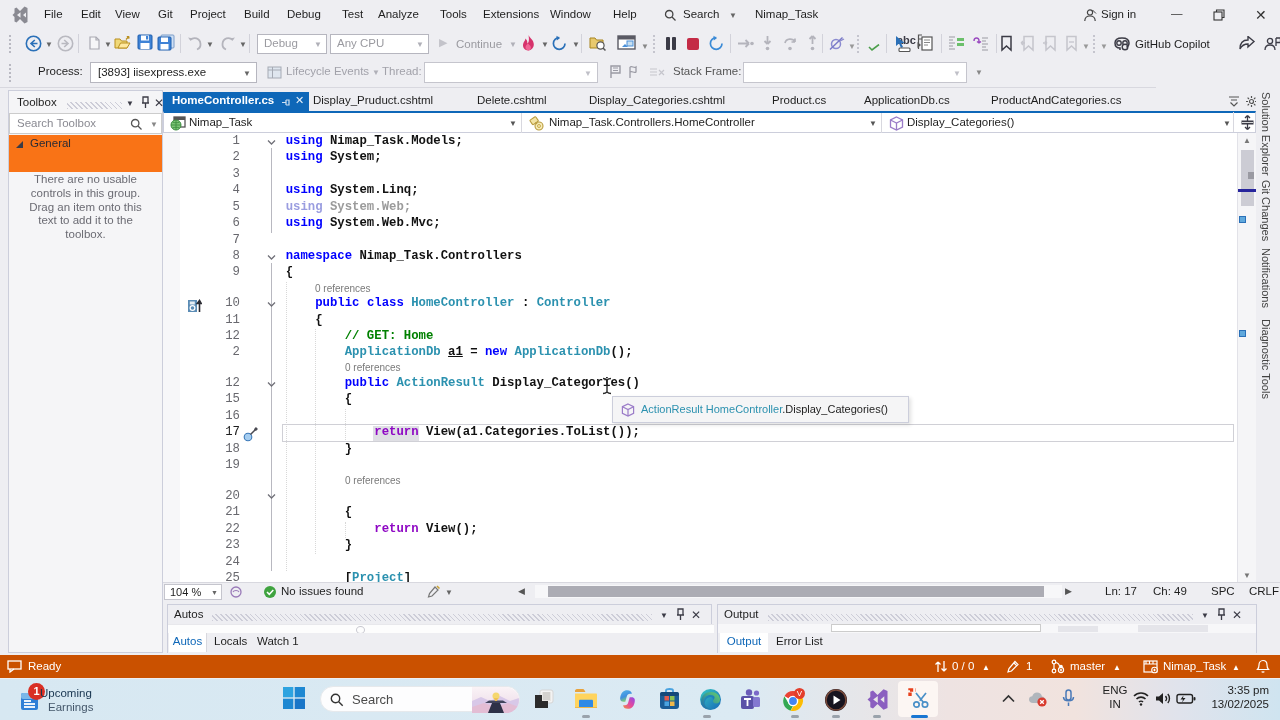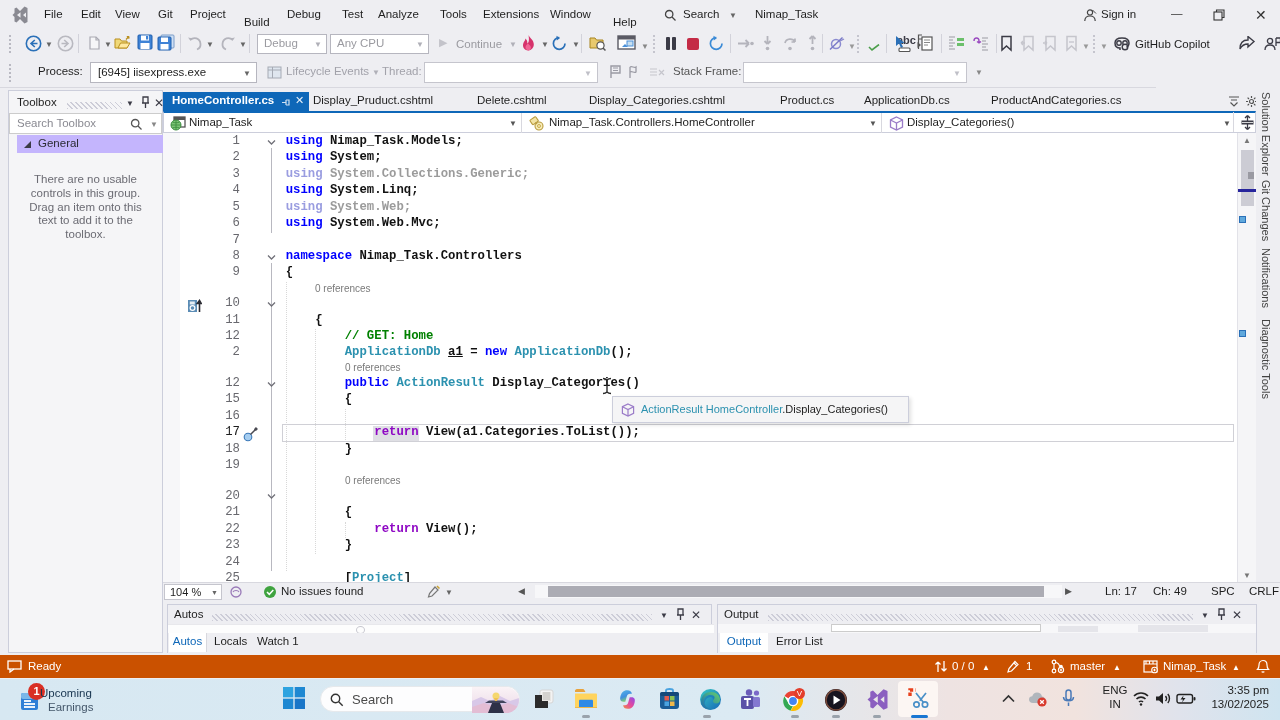--- a/index.html
+++ b/index.html
@@ -25,28 +25,28 @@
 
 <div class="abs" id="titlebar" style="left:0;top:0;width:1280px;height:30px;background:#eeeef2;">
   <svg class="abs" style="left:11px;top:5px;" width="20" height="20" viewBox="0 0 20 20">
     <path d="M5.5 2.5 L9 6 L13.5 1.5 L16.5 3 L16.5 17 L13.5 18.5 L9 14 L5.5 17.5 L3.5 16.5 L3.5 12 L1.5 10 L3.5 8 L3.5 3.5 Z M6 10 L9.5 12.8 L9.5 7.2 Z M12 10 L15 12.5 L15 7.5 Z" fill="#8a8a92"></path>
   </svg>
   <span class="abs" style="left:44px;top:8px;">File</span>
   <span class="abs" style="left:81px;top:8px;">Edit</span>
   <span class="abs" style="left:115px;top:8px;">View</span>
   <span class="abs" style="left:158px;top:8px;">Git</span>
   <span class="abs" style="left:190px;top:8px;">Project</span>
-  <span class="abs" style="left:244px;top:16px;">Build</span>
+  <span class="abs" style="left:244px;top:8px;">Build</span>
   <span class="abs" style="left:287px;top:8px;">Debug</span>
   <span class="abs" style="left:342px;top:8px;">Test</span>
   <span class="abs" style="left:378px;top:8px;">Analyze</span>
   <span class="abs" style="left:440px;top:8px;">Tools</span>
   <span class="abs" style="left:483px;top:8px;">Extensions</span>
   <span class="abs" style="left:550px;top:8px;">Window</span>
-  <span class="abs" style="left:613px;top:16px;">Help</span>
+  <span class="abs" style="left:613px;top:8px;">Help</span>
   <svg class="abs" style="left:664px;top:9px;" width="13" height="13" viewBox="0 0 13 13">
       <circle cx="5.2" cy="5.2" r="3.7" fill="none" stroke="#444" stroke-width="1.3"></circle>
       <line x1="8" y1="8" x2="11.5" y2="11.5" stroke="#444" stroke-width="1.3"></line>
     </svg>
   <span class="abs" style="left:683px;top:8px;">Search</span>
   <span class="abs caret" style="left:729px;top:11px;">▼</span>
   <span class="abs" style="left:755px;top:8px;">Nimap_Task</span>
   <svg class="abs" style="left:1083px;top:8px;" width="14" height="14" viewBox="0 0 14 14">
       <circle cx="7" cy="4.4" r="2.6" fill="none" stroke="#444" stroke-width="1.2"></circle>
       <path d="M1.8 13 C1.8 9.6 4 8 7 8 C10 8 12.2 9.6 12.2 13" fill="none" stroke="#444" stroke-width="1.2"></path>
@@ -235,21 +235,21 @@
       <circle cx="6" cy="5" r="2.6" fill="none" stroke="#3b3b46" stroke-width="1.3"></circle>
       <path d="M1 14 C1 10.5 3.2 9 6 9 C8.8 9 11 10.5 11 14" fill="none" stroke="#3b3b46" stroke-width="1.3"></path>
       <path d="M12 2 L12 10 M12 2 L16.5 2 L16.5 6.5 L12 6.5" fill="none" stroke="#3b3b46" stroke-width="1.3"></path>
     </svg>
 </div>
 
 <div class="abs" id="procrow" style="left:0;top:57px;width:1156px;height:31px;background:#eeeef2;border-bottom:1px solid #d8d8df;">
   <div class="abs" style="left:8px;top:6px;width:4px;height:19px;background-image:radial-gradient(circle,#b9b9c2 1px,transparent 1.2px);background-size:4px 4px;"></div>
   <span class="abs" style="left:38px;top:8px;">Process:</span>
   <div class="combo" style="left:90px;top:5px;width:167px;height:21px;">
-      <span style="position:absolute;left:7px;top:3px;">[6945] iisexpress.exe</span>
+      <span style="position:absolute;left:7px;top:3px;">[3893] iisexpress.exe</span>
       <span class="caret" style="position:absolute;right:5px;top:6px;">▼</span>
     </div>
   <svg class="abs" style="left:267px;top:9px;" width="15" height="13" viewBox="0 0 15 13">
       <rect x="1" y="1" width="13" height="11" fill="#dfe6ef" stroke="#a5aab4" stroke-width="1"></rect>
       <path d="M1 4 L14 4 M5.5 1 L5.5 12" stroke="#a5aab4" stroke-width="1"></path>
     </svg>
   <span class="abs" style="left:286px;top:8px;color:#a2a2aa;">Lifecycle Events</span>
   <span class="abs caret" style="left:372px;top:11px;color:#b0b0b8;">▼</span>
   <span class="abs" style="left:382px;top:8px;color:#a2a2aa;">Thread:</span>
   <div class="combo" style="left:424px;top:5px;width:174px;height:21px;border-color:#c5c5cd;">
@@ -282,41 +282,41 @@
     </svg>
   <span class="abs" style="left:145px;top:5px;color:#3b3b46;font-size:12px;">✕</span>
   <div class="abs" style="left:0px;top:22px;width:153px;height:21px;background:#fff;border:1px solid #ccc;">
     <span style="position:absolute;left:7px;top:3px;color:#8a8a92;">Search Toolbox</span>
     <svg style="position:absolute;right:18px;top:4px;" width="13" height="13" viewBox="0 0 13 13">
         <circle cx="5.2" cy="5.2" r="3.7" fill="none" stroke="#555" stroke-width="1.3"></circle>
         <line x1="8" y1="8" x2="11.5" y2="11.5" stroke="#555" stroke-width="1.3"></line>
       </svg>
     <span class="caret" style="position:absolute;right:3px;top:6px;color:#888;">▼</span>
   </div>
-  <div class="abs" style="left:8px;top:44px;width:153px;height:18px;background:#c4b5fd;">
+  <div class="abs" style="left:0px;top:44px;width:153px;height:37px;background:#f97316;">
     <svg style="position:absolute;left:6px;top:5px;" width="9" height="9" viewBox="0 0 9 9">
         <path d="M8 1 L8 8 L1 8 Z" fill="#3b3b46"></path>
       </svg>
     <span style="position:absolute;left:21px;top:2px;color:#2b2b33;">General</span>
   </div>
   <div class="abs" style="left:6px;top:82px;width:141px;text-align:center;color:#6b6b73;line-height:13.8px;">There are no usable<br>controls in this group.<br>Drag an item onto this<br>text to add it to the<br>toolbox.</div>
 </div>
 
 <div class="abs" id="tabrow" style="left:163px;top:90px;width:1117px;height:21px;background:#eeeef2;">
   <div class="abs" style="left:0;top:2px;width:146px;height:19px;background:#0e67b8;">
     <span style="position:absolute;left:9px;top:2px;color:#fff;font-weight:bold;">HomeController.cs</span>
     <svg style="position:absolute;left:117px;top:5px;" width="11" height="11" viewBox="0 0 11 11">
         <path d="M2 5.5 L6 5.5 M6 3 L6 8 M6 3 L9 3 L9 8 L6 8" stroke="#cfe0f0" stroke-width="1.2" fill="none"></path>
       </svg>
     <span style="position:absolute;left:132px;top:2px;color:#e8f0f8;font-size:11px;">✕</span>
   </div>
   <span class="abs" style="left:150px;top:4px;">Display_Pruduct.cshtml</span>
   <span class="abs" style="left:314px;top:4px;">Delete.cshtml</span>
   <span class="abs" style="left:426px;top:4px;">Display_Categories.cshtml</span>
-  <span class="abs" style="left:609px;top:4px;margin-left:8px;">Product.cs</span>
+  <span class="abs" style="left:609px;top:4px;">Product.cs</span>
   <span class="abs" style="left:701px;top:4px;">ApplicationDb.cs</span>
   <span class="abs" style="left:828px;top:4px;">ProductAndCategories.cs</span>
   <svg class="abs" style="left:1065px;top:6px;" width="12" height="11" viewBox="0 0 12 11">
       <path d="M1 1 L11 1 M3 4 L9 4 M2.5 6.5 L6 10 L9.5 6.5" stroke="#555" stroke-width="1.2" fill="none"></path>
     </svg>
   <svg class="abs" style="left:1082px;top:5px;" width="13" height="13" viewBox="0 0 13 13">
       <circle cx="6.5" cy="6.5" r="2" fill="none" stroke="#555" stroke-width="1.2"></circle>
       <path d="M6.5 1 L6.5 3 M6.5 10 L6.5 12 M1 6.5 L3 6.5 M10 6.5 L12 6.5 M2.6 2.6 L4 4 M9 9 L10.4 10.4 M2.6 10.4 L4 9 M9 4 L10.4 2.6" stroke="#555" stroke-width="1.2"></path>
     </svg>
 </div>
@@ -418,27 +418,27 @@
         <circle cx="5" cy="11" r="3.8" fill="#a5cdf0" stroke="#3a78b8" stroke-width="1.1"></circle>
         <path d="M7.5 8.5 L13 3 M13 3 L12.4 4.8 M13 3 L11.2 3.6" stroke="#4a4a52" stroke-width="1.5" fill="none"></path>
         <path d="M12.2 1.8 L14.2 3.8" stroke="#4a4a52" stroke-width="2"></path>
       </svg>
 
   <div class="abs" style="left:119px;top:290px;width:952px;height:17.6px;border:1px solid #d0d0d6;"></div>
   <div class="abs" style="left:210px;top:292px;width:46px;height:15.4px;background:#dfdfe4;"></div>
 
   <div class="abs cl" style="top:0px;"><span class="kb">using</span> Nimap_Task.Models;</div>
   <div class="abs cl" style="top:16.4px;"><span class="kb">using</span> System;</div>
-  <div class="abs cl" style="top:32.9px;"><span class="gray1">using</span><span class="gray2"> System.Collections.Generic;</span></div>
   <div class="abs cl" style="top:49.3px;"><span class="kb">using</span> System.Linq;</div>
   <div class="abs cl" style="top:65.7px;"><span class="gray1">using</span><span class="gray2"> System.Web;</span></div>
   <div class="abs cl" style="top:82.2px;"><span class="kb">using</span> System.Web.Mvc;</div>
   <div class="abs cl" style="top:115px;"><span class="kb">namespace</span> Nimap_Task.Controllers</div>
   <div class="abs cl" style="top:131.4px;">{</div>
   <div class="abs cls" style="top:148.5px;left:152px;">0 references</div>
+  <div class="abs cl" style="top:162.1px;">    <span class="kb">public</span> <span class="kb">class</span> <span class="kt">HomeController</span> : <span class="kt">Controller</span></div>
   <div class="abs cl" style="top:178.5px;">    {</div>
   <div class="abs cl" style="top:195px;">        <span class="kc">// GET: Home</span></div>
   <div class="abs cl" style="top:211.4px;">        <span class="kt">ApplicationDb</span> <span style="text-decoration:underline;">a1</span> = <span class="kb">new</span> <span class="kt">ApplicationDb</span>();</div>
   <div class="abs cls" style="top:228.3px;left:182px;">0 references</div>
   <div class="abs cl" style="top:242px;">        <span class="kb">public</span> <span class="kt">ActionResult</span> Display_Categories()</div>
   <div class="abs cl" style="top:258.4px;">        {</div>
   <div class="abs cl" style="top:291.3px;">            <span class="kp">return</span> View(a1.Categories.ToList());</div>
   <div class="abs cl" style="top:307.7px;">        }</div>
   <div class="abs cls" style="top:341px;left:182px;">0 references</div>
   <div class="abs cl" style="top:371.2px;">        {</div>

